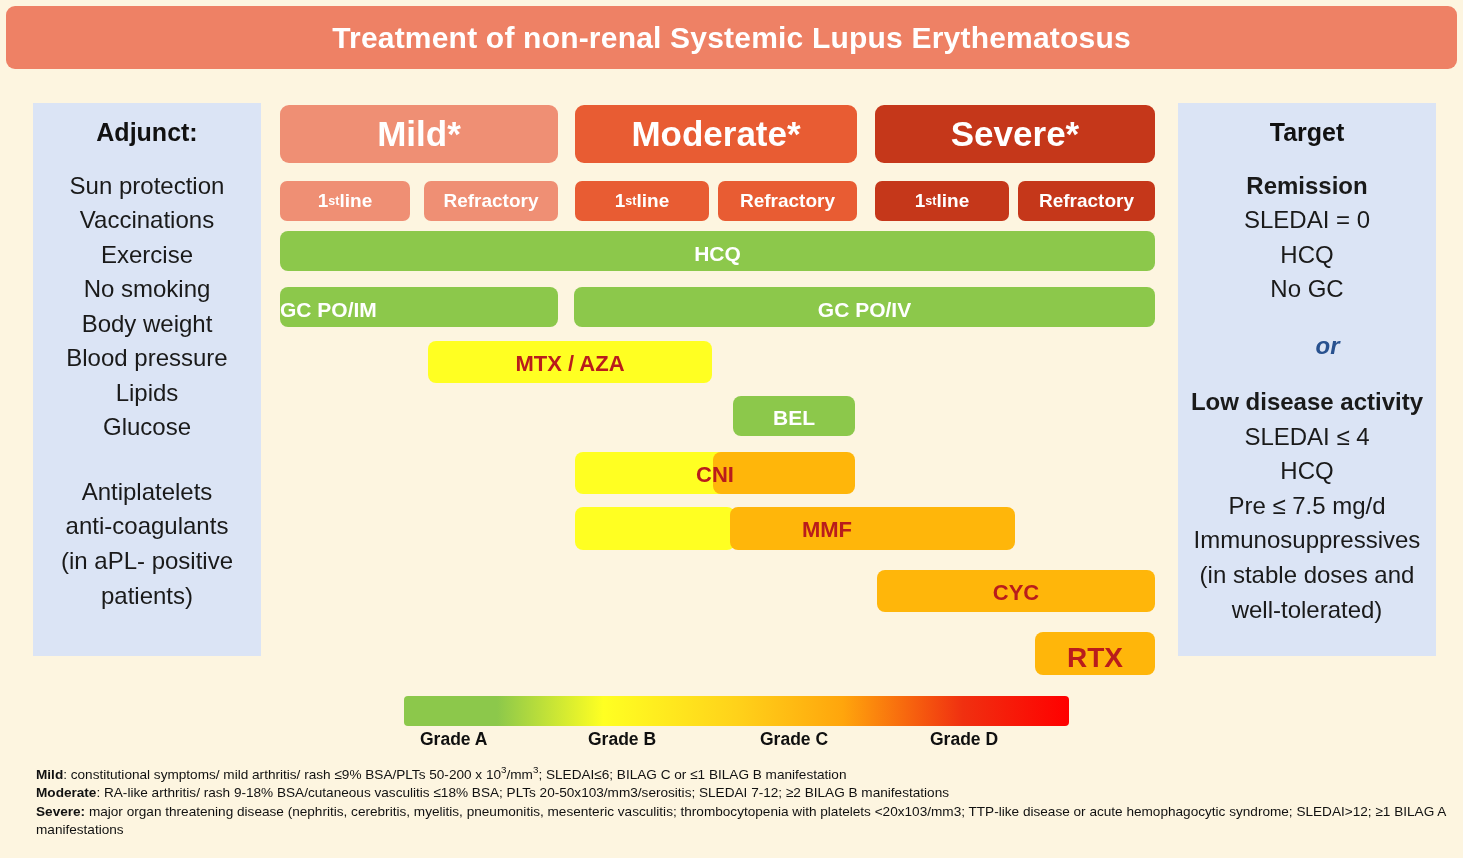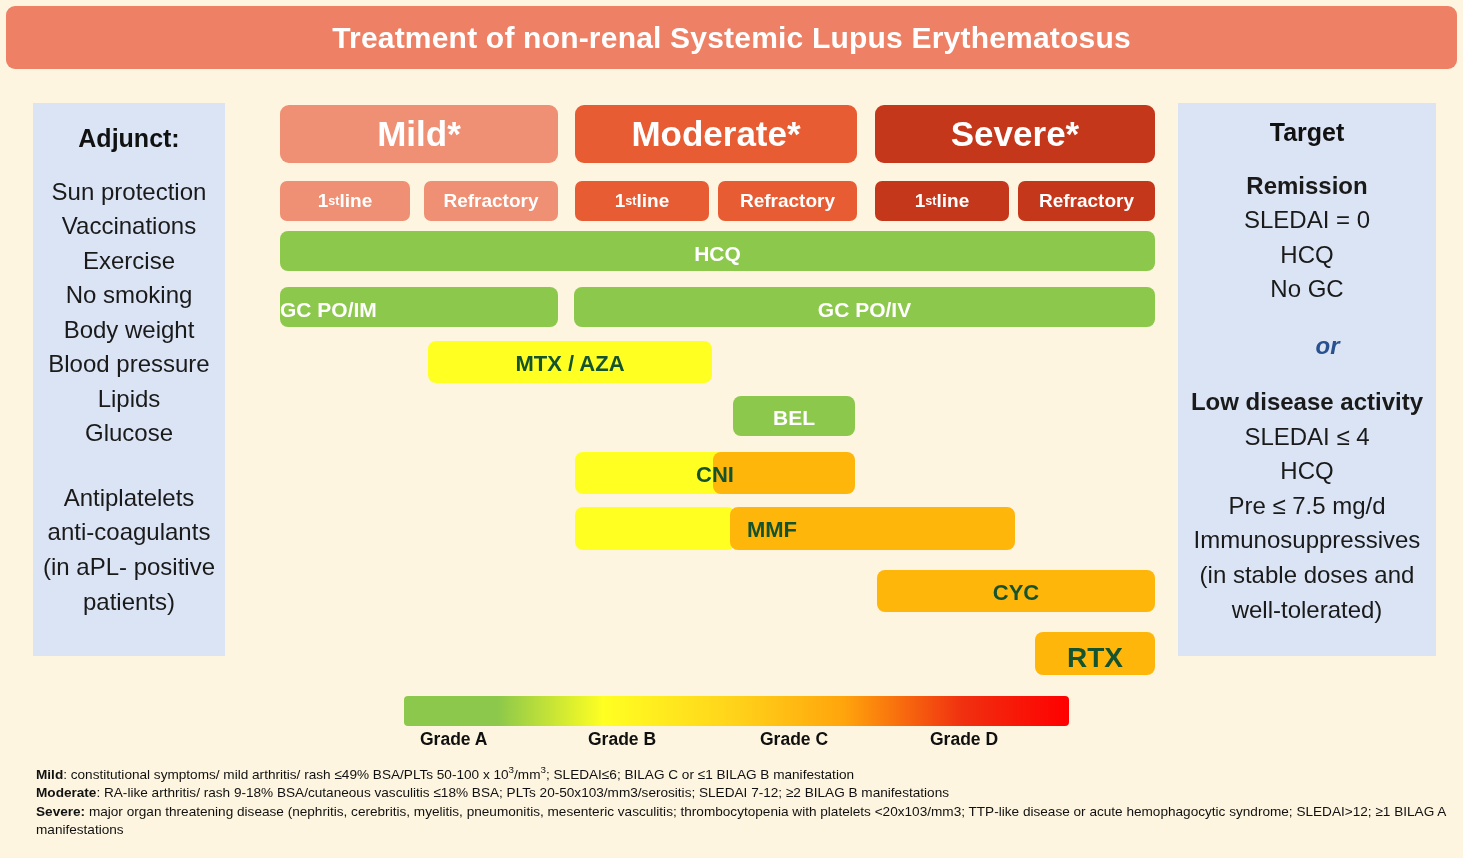--- a/index.html
+++ b/index.html
@@ -44,23 +44,23 @@
   
   .side-panel {
     position: absolute;
     background: #dbe4f5;
     box-sizing: border-box;
     text-align: center;
   }
   #adjunct-panel {
     left: 33px;
     top: 103px;
-    width: 192px;
+    width: 228px;
     height: 553px;
-    padding-top: 22px;
+    padding-top: 16px;
   }
   #target-panel {
     left: 1178px;
     top: 103px;
     width: 258px;
     height: 553px;
     padding-top: 16px;
   }
   .panel-title {
     font-size: 25px;
@@ -120,21 +120,21 @@
     border-radius: 8px;
     box-sizing: border-box;
   }
   .drug-label {
     position: absolute;
     font-weight: bold;
     white-space: nowrap;
     line-height: 1;
   }
   .label-white { color: #ffffff; }
-  .label-dark  { color: #14532d; }
+  .label-dark  { color: #b91c1c; }
 
   
   #grade-bar {
     position: absolute;
     left: 404px;
     top: 696px;
     width: 665px;
     height: 30px;
     border-radius: 4px;
     background: linear-gradient(to right,
@@ -254,33 +254,33 @@
 
   <div class="drug-bar" style="left:733px; top:396px; width:122px; height:40px; background:#8cc84b;"></div>
   <div class="drug-label label-white" style="left:733px; top:407px; width:122px; text-align:center; font-size:21px;">BEL</div>
 
   <div class="drug-bar" style="left:575px; top:452px; width:160px; height:42px; background:#ffff22;"></div>
   <div class="drug-bar" style="left:713px; top:452px; width:142px; height:42px; background:#ffb60a;"></div>
   <div class="drug-label label-dark" style="left:575px; top:464px; width:280px; text-align:center; font-size:22px;">CNI</div>
 
   <div class="drug-bar" style="left:575px; top:507px; width:160px; height:43px; background:#ffff22;"></div>
   <div class="drug-bar" style="left:730px; top:507px; width:285px; height:43px; background:#ffb60a;"></div>
-  <div class="drug-label label-dark" style="left:692px; top:519px; width:160px; text-align:center; font-size:22px;">MMF</div>
+  <div class="drug-label label-dark" style="left:692px; top:519px; width:160px; text-align:right; font-size:22px;">MMF</div>
 
   <div class="drug-bar" style="left:877px; top:570px; width:278px; height:42px; background:#ffb60a;"></div>
   <div class="drug-label label-dark" style="left:877px; top:582px; width:278px; text-align:center; font-size:22px;">CYC</div>
 
   <div class="drug-bar" style="left:1035px; top:632px; width:120px; height:43px; background:#ffb60a;"></div>
   <div class="drug-label label-dark" style="left:1035px; top:644px; width:120px; text-align:center; font-size:28px;">RTX</div>
 
   <div id="grade-bar"></div>
   <div class="grade-label" style="left:420px;">Grade A</div>
   <div class="grade-label" style="left:588px;">Grade B</div>
   <div class="grade-label" style="left:760px;">Grade C</div>
   <div class="grade-label" style="left:930px;">Grade D</div>
 
   <div id="footnotes">
-    <div class="fn-line"><b>Mild</b><span>: constitutional symptoms/ mild arthritis/ rash ≤49% BSA/PLTs  50-100 x 10</span><sup>3</sup><span>/mm</span><sup>3</sup><span>; SLEDAI≤6; BILAG C or ≤1 BILAG B manifestation</span></div>
+    <div class="fn-line"><b>Mild</b><span>: constitutional symptoms/ mild arthritis/ rash ≤9% BSA/PLTs  50-200 x 10</span><sup>3</sup><span>/mm</span><sup>3</sup><span>; SLEDAI≤6; BILAG C or ≤1 BILAG B manifestation</span></div>
     <div class="fn-line"><b>Moderate</b><span>: RA-like arthritis/ rash 9-18% BSA/cutaneous vasculitis ≤18% BSA; PLTs 20-50x103/mm3/serositis; SLEDAI 7-12; ≥2 BILAG B manifestations</span></div>
     <div class="fn-line"><b>Severe:</b><span> major organ threatening disease (nephritis, cerebritis, myelitis, pneumonitis, mesenteric vasculitis;  thrombocytopenia with platelets &lt;20x103/mm3; TTP-like disease or acute hemophagocytic syndrome; SLEDAI&gt;12; ≥1 BILAG A manifestations</span></div>
   </div>
 
 </div>
 
 </body></html>

